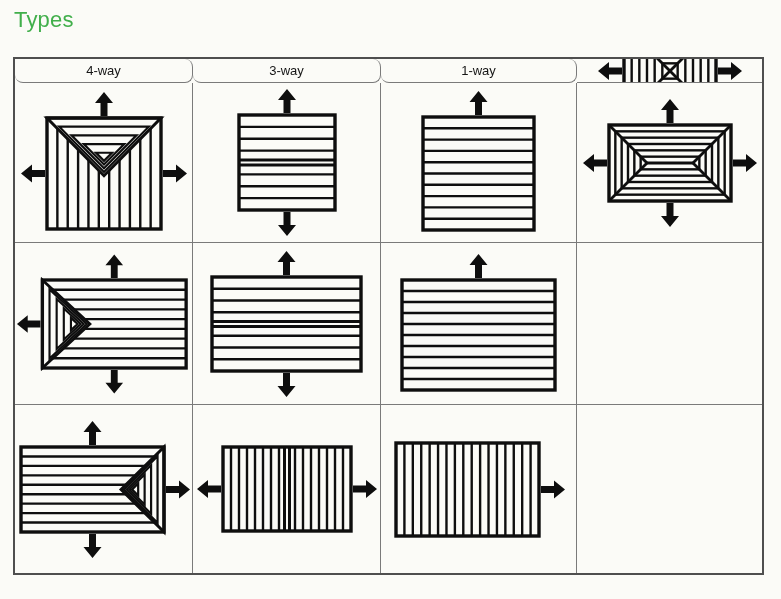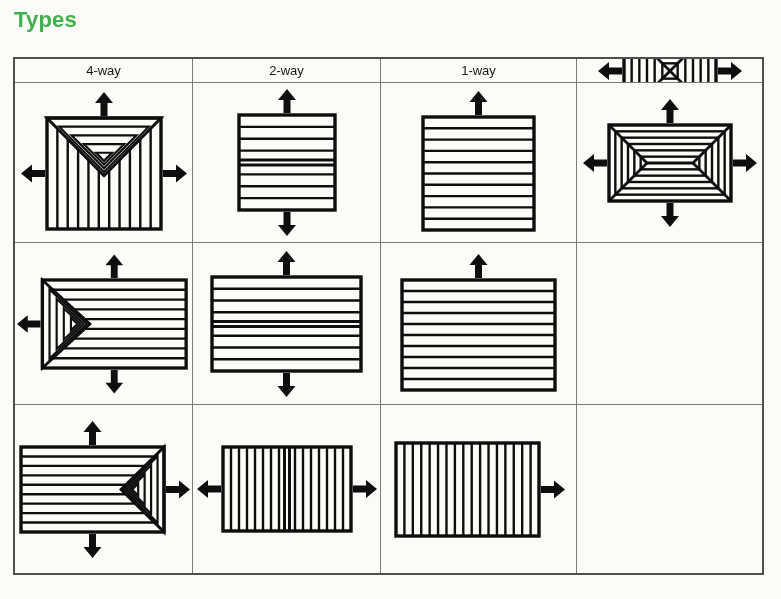--- a/index.html
+++ b/index.html
@@ -8,21 +8,21 @@
     position: relative;
     overflow: hidden;
     background: var(--bg, #fbfbf7);
     font-family: "Liberation Sans", sans-serif;
   }
   .heading {
     position: absolute;
     left: 14px;
     top: 7px;
     font-size: 22px;
-    font-weight: bold;
+    font-weight: normal;
     letter-spacing: 0.2px;
   }
   .types-table {
     position: absolute;
     left: 13px;
     top: 57px;
     width: 751px;
     height: 518px;
     border: 2px solid var(--outer, #4f4f4f);
     display: grid;
@@ -37,31 +37,32 @@
     align-items: center;
     justify-content: center;
     overflow: hidden;
   }
   .types-table > div:nth-child(4n) { border-right: none; }
   .types-table > div:nth-child(n+13) { border-bottom: none; }
   .th {
     font-size: 13px;
     color: #151515;
     font-weight: normal;
+    border-radius: 8px;
   }
   .cell-body svg { display: block; }
 </style>
 </head>
 <body>
 
 <h1 class="heading" style="color: rgb(65, 175, 75);">Types</h1>
 
 <div class="types-table">
   <div class="th">4-way</div>
-  <div class="th">2-way</div>
+  <div class="th">3-way</div>
   <div class="th">1-way</div>
 
 <div class="cell-body">
       <svg width="148" height="148" viewBox="0 0 148 148">
         <g transform="translate(28,28)" stroke="#0e0e0e" fill="none">
           <rect x="7.666666666666667" y="7.666666666666667" width="76.66666666666667" height="76.66666666666667" stroke-width="2.4"></rect>
           <rect x="15.333333333333334" y="15.333333333333334" width="61.33333333333333" height="61.33333333333333" stroke-width="2.4"></rect>
           <rect x="23" y="23" width="46" height="46" stroke-width="2.4"></rect>
           <rect x="30.666666666666668" y="30.666666666666668" width="30.666666666666664" height="30.666666666666664" stroke-width="2.4"></rect>
           <rect x="38.333333333333336" y="38.333333333333336" width="15.333333333333329" height="15.333333333333329" stroke-width="2.4"></rect>

